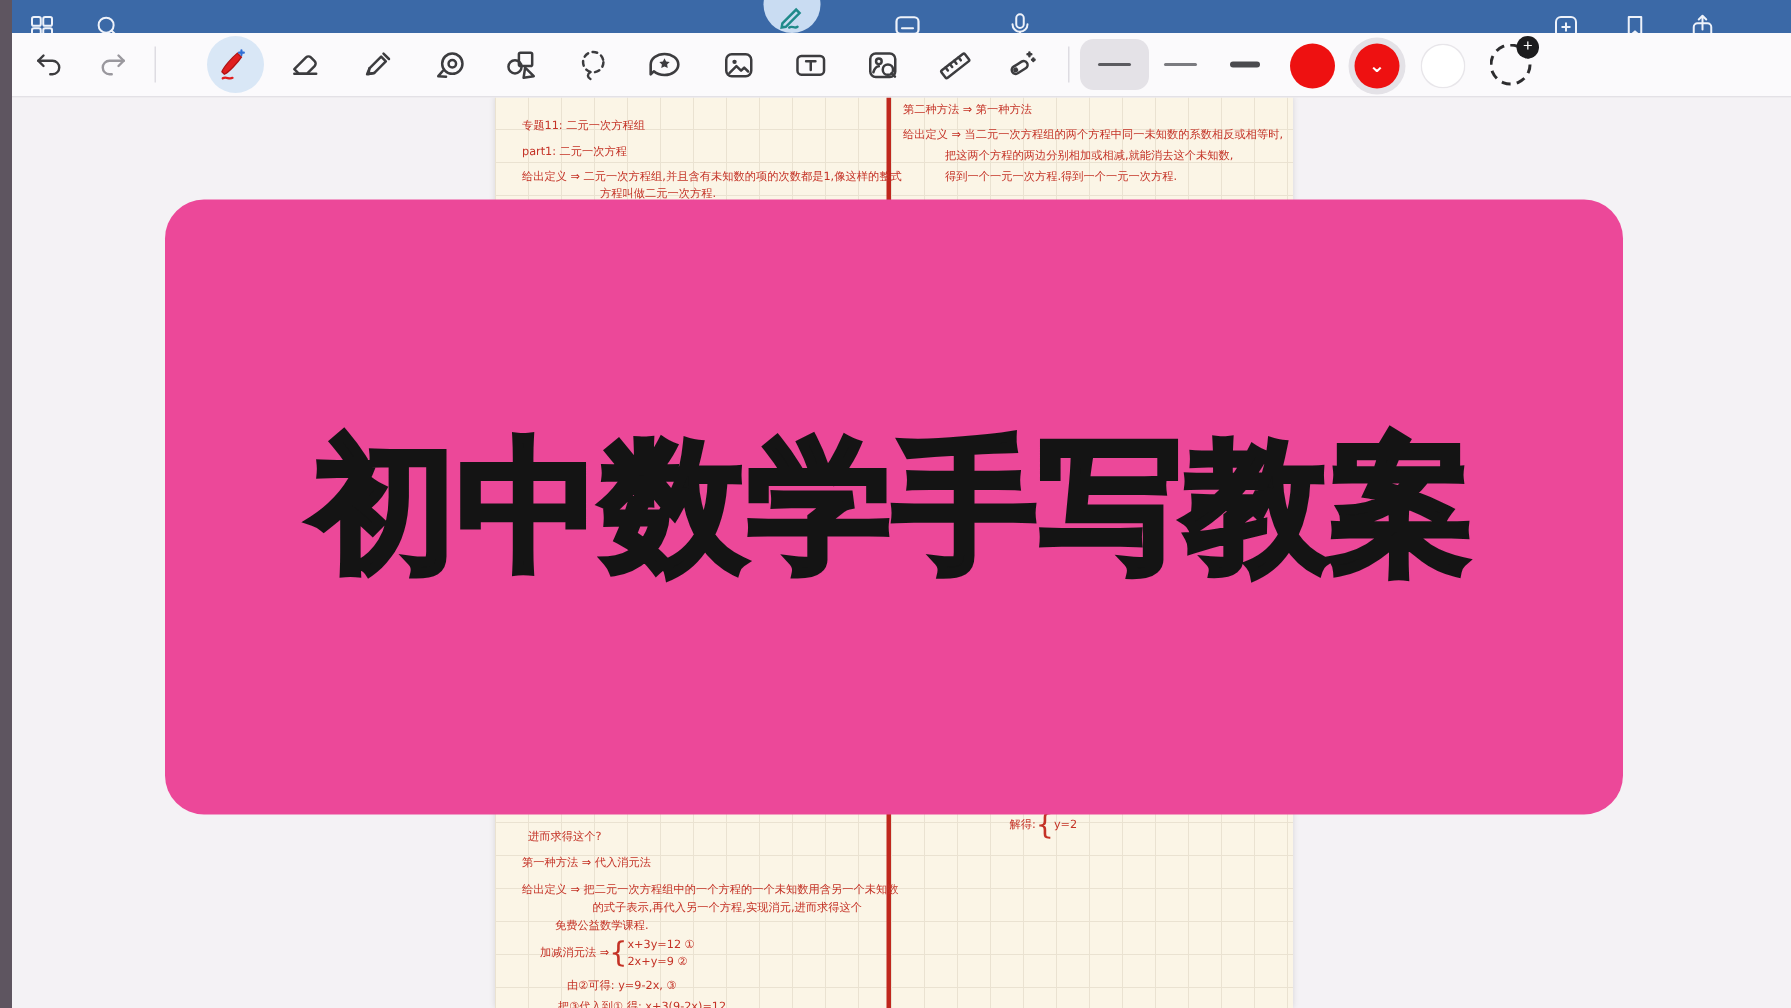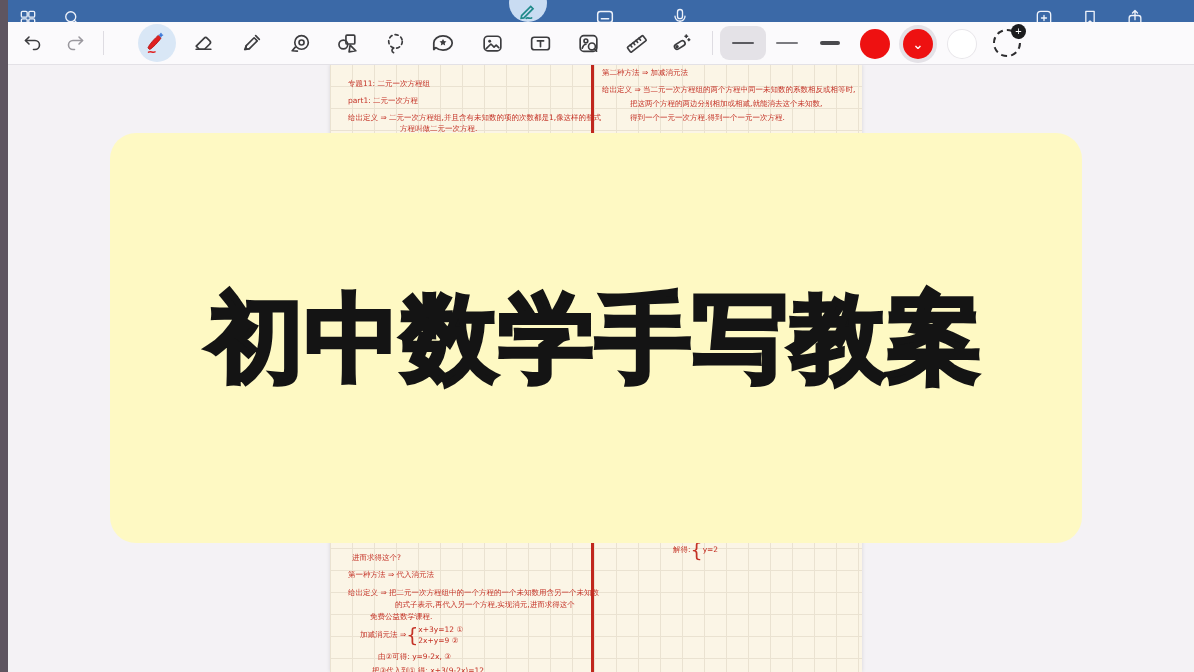--- a/index.html
+++ b/index.html
@@ -42,21 +42,21 @@
       background-size:22px 22px;box-shadow:0 0 4px rgba(0,0,0,.12);}
   .red-divider{position:absolute;left:261px;top:0;width:3px;height:608px;background:#c0271d;}
 
   .note{position:absolute;color:#c43226;font-size:7.5px;line-height:10px;white-space:nowrap;
       font-family:"DejaVu Sans",sans-serif;}
   .note .brace{font-size:19px;font-weight:400;vertical-align:middle;}
   .eqrow{display:flex;align-items:center;}
   .eqlines{display:flex;flex-direction:column;line-height:11px;}
 
   
-  .banner{position:absolute;left:110px;top:69px;width:972px;height:410px;background:#fef9c3;border-radius:26px;
+  .banner{position:absolute;left:110px;top:69px;width:972px;height:410px;background:#ec4899;border-radius:26px;
       z-index:30;display:flex;flex-direction:column;justify-content:center;align-items:center;}
   .banner .line{font-size:95px;line-height:133px;font-weight:900;color:#141414;letter-spacing:2px;
       font-family:"DejaVu Sans","Liberation Sans",sans-serif;-webkit-text-stroke:4px #141414;}
 
   svg.ic{stroke:#3c3c3f;stroke-width:1.6;fill:none;stroke-linecap:round;stroke-linejoin:round;}
   svg.icw{stroke:#eef2fa;stroke-width:1.6;fill:none;stroke-linecap:round;stroke-linejoin:round;}
 </style>
 </head>
 <body>
 
@@ -241,21 +241,21 @@
 
   <div class="canvas">
     <div class="page">
       <div class="red-divider"></div>
 
       <div class="note" style="left:18px;top:15px">专题11: 二元一次方程组</div>
       <div class="note" style="left:18px;top:32px">part1: 二元一次方程</div>
       <div class="note" style="left:18px;top:49px">给出定义 ⇒ 二元一次方程组,并且含有未知数的项的次数都是1,像这样的整式</div>
       <div class="note" style="left:70px;top:60px">方程叫做二元一次方程.</div>
 
-      <div class="note" style="left:272px;top:4px">第二种方法 ⇒ 加减消元法</div>
+      <div class="note" style="left:272px;top:4px">第二种方法 ⇒ 第一种方法</div>
       <div class="note" style="left:272px;top:21px">给出定义 ⇒ 当二元一次方程组的两个方程中同一未知数的系数相反或相等时,</div>
       <div class="note" style="left:300px;top:35px">把这两个方程的两边分别相加或相减,就能消去这个未知数,</div>
       <div class="note" style="left:300px;top:49px">得到一个一元一次方程.得到一个一元一次方程.</div>
 
       <div class="note" style="left:22px;top:489px">进而求得这个?</div>
       <div class="note" style="left:18px;top:506px">第一种方法 ⇒ 代入消元法</div>
       <div class="note" style="left:18px;top:524px">给出定义 ⇒ 把二元一次方程组中的一个方程的一个未知数用含另一个未知数</div>
       <div class="note" style="left:65px;top:536px">的式子表示,再代入另一个方程,实现消元,进而求得这个</div>
       <div class="note" style="left:40px;top:548px">免费公益数学课程.</div>
       <div class="note eqrow" style="left:30px;top:560px">

